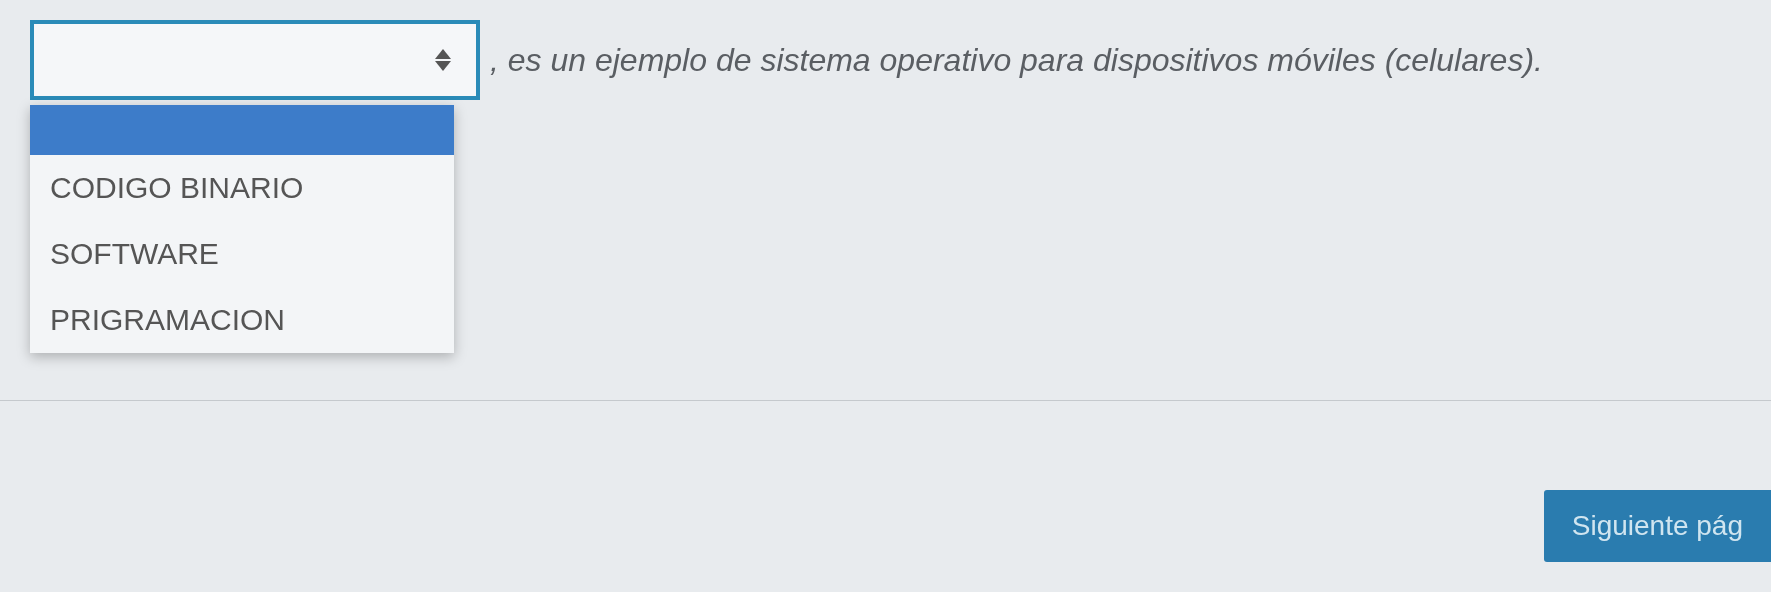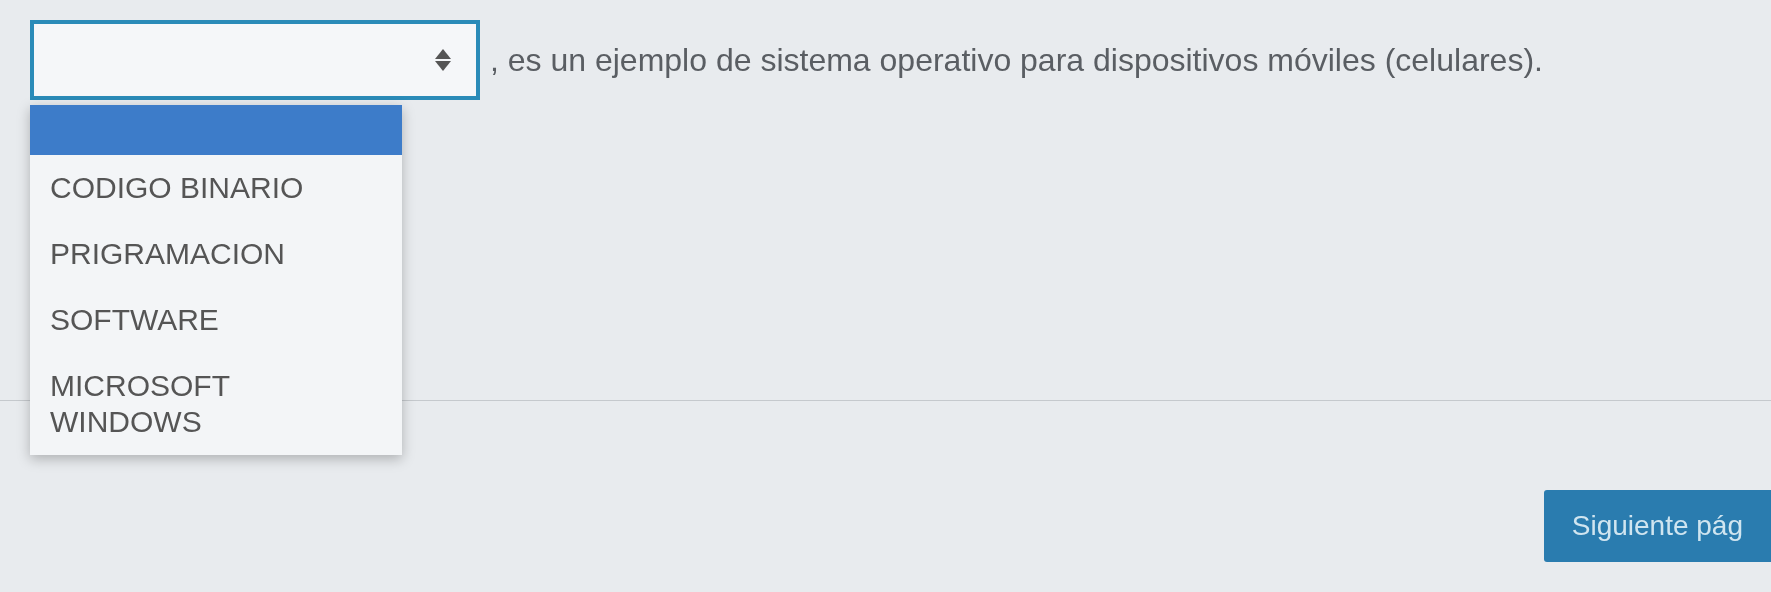--- a/index.html
+++ b/index.html
@@ -54,26 +54,27 @@
       width: 0;
       height: 0;
       border-left: 8px solid transparent;
       border-right: 8px solid transparent;
       border-top: 10px solid #555;
     }
     .question-text {
       font-size: 32px;
       color: #5a5e63;
       white-space: nowrap;
+      font-style: italic;
     }
     .dropdown-list {
       position: absolute;
       top: 105px;
       left: 30px;
-      width: 372px;
+      width: 424px;
       background: #f3f5f7;
       box-shadow: 0 4px 12px rgba(0,0,0,0.25);
       z-index: 10;
     }
     .dropdown-option {
       padding: 15px 20px;
       font-size: 30px;
       color: #555;
       cursor: pointer;
       line-height: 1.2;
@@ -116,21 +117,20 @@
         <div class="arrow-up"></div>
         <div class="arrow-down"></div>
       </div>
     </div>
     <span class="question-text">, es un ejemplo de sistema operativo para dispositivos móviles (celulares).</span>
   </div>
 
   <div class="dropdown-list">
     <div class="dropdown-option selected"></div>
     <div class="dropdown-option">CODIGO BINARIO</div>
+    <div class="dropdown-option">SOFTWARE</div>
     <div class="dropdown-option">PRIGRAMACION</div>
-    <div class="dropdown-option">SOFTWARE</div>
-    <div class="dropdown-option">MICROSOFT WINDOWS</div>
   </div>
 </div>
 
 <div class="divider"></div>
 
 <button class="next-button">Siguiente pág</button>
 
 </body></html>

